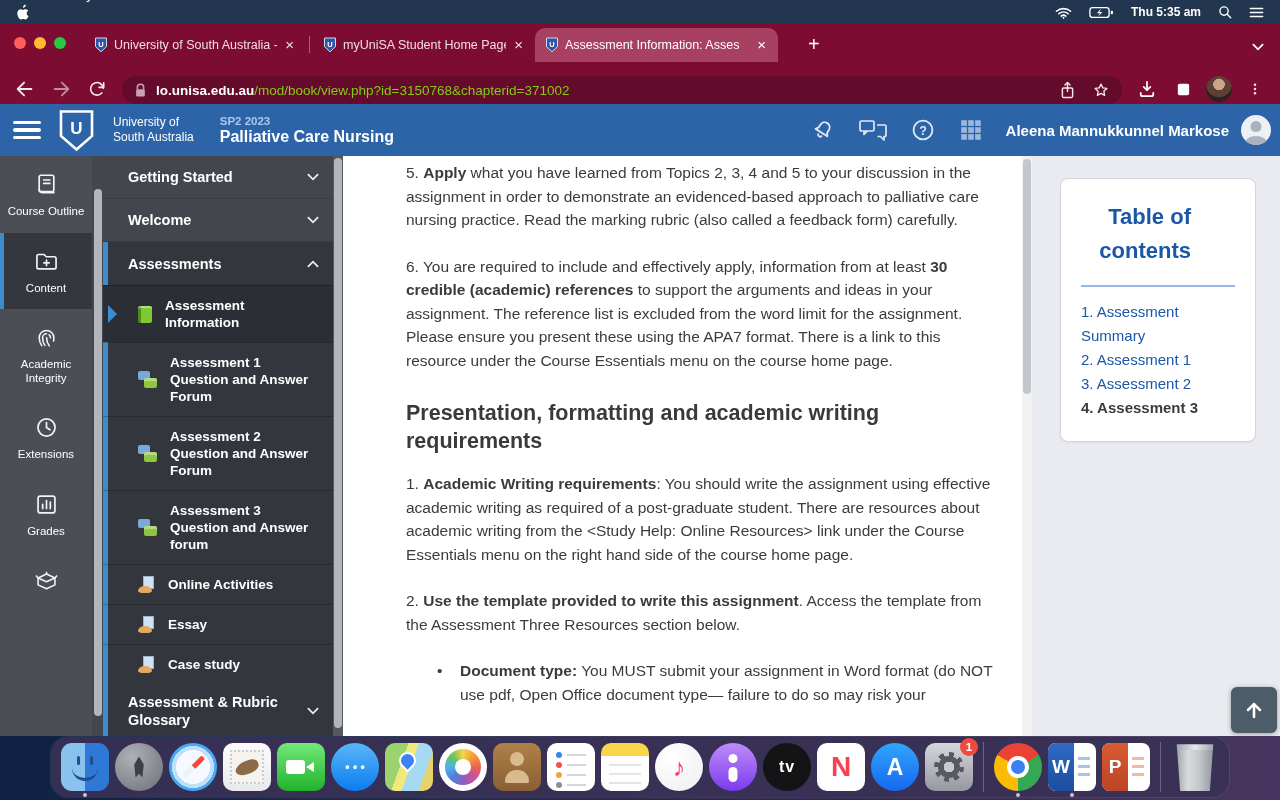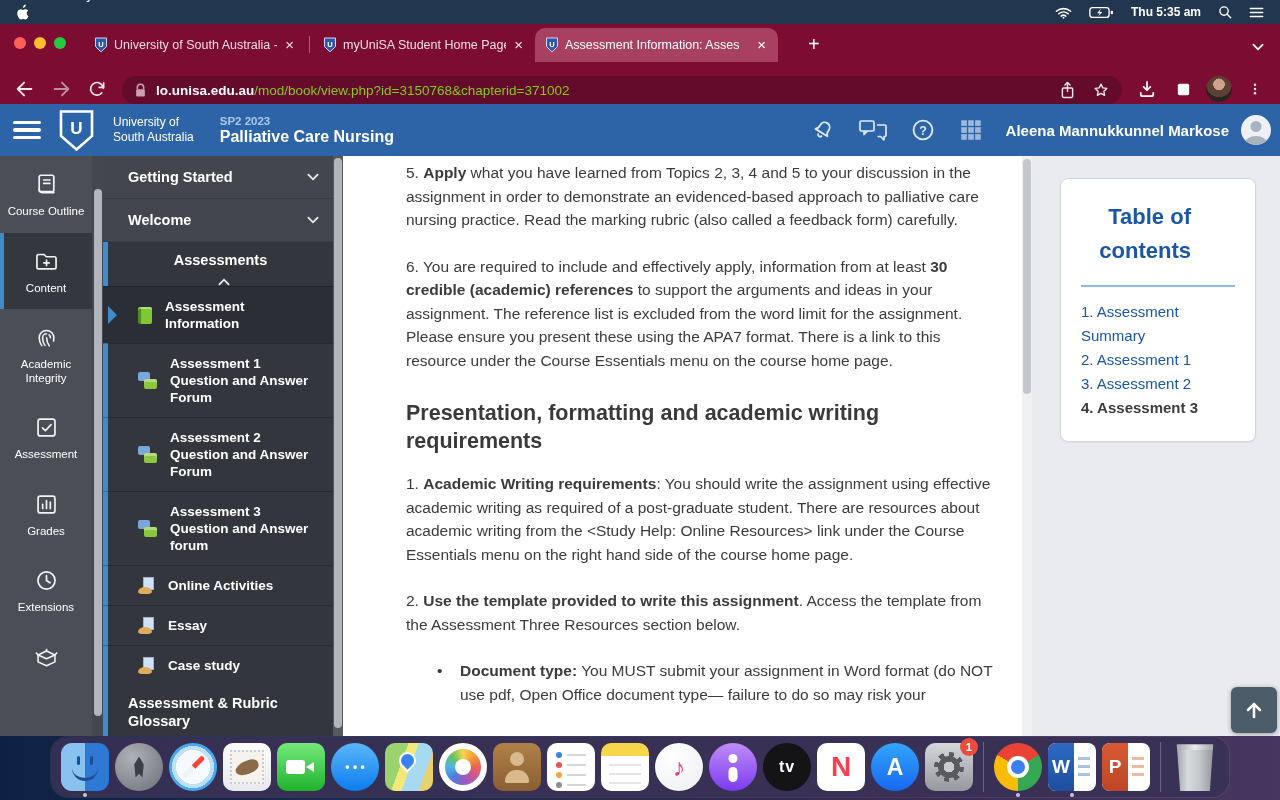--- a/index.html
+++ b/index.html
@@ -70,21 +70,21 @@
   .rail-scrollbar{position:absolute;left:92px;top:0;width:11px;height:100%;background:#44484e;}
   .rail-scrollbar .thumb{position:absolute;left:1.5px;top:33px;width:8px;height:527px;border-radius:4px;background:#b2b5bb;}
 
   .sidenav{position:absolute;left:103px;top:0;width:230px;height:100%;background:#43464c;color:#fff;}
   .sn-section{display:flex;align-items:center;min-height:43px;padding:0 14px 0 25px;box-sizing:border-box;
     font-size:14.5px;font-weight:600;border-bottom:1px solid #393c41;}
   .sn-label{flex:1;line-height:18px;padding:9px 6px 9px 0;}
   .chev{flex:none;opacity:.9;}
   .chev.up{transform:rotate(180deg);}
   .expanded-region{background:#33363c;box-shadow:inset 5px 0 0 var(--accent);}
-  .expanded-region .sn-section{border-bottom:none;padding-left:25px;flex-direction:column;}
+  .expanded-region .sn-section{border-bottom:none;padding-left:25px;}
   .sn-head{font-weight:800;}
   .sub-item{position:relative;display:flex;align-items:center;gap:13px;padding:11px 12px 11px 35px;
     font-size:13.5px;font-weight:600;line-height:17px;border-top:1px solid rgba(0,0,0,.22);}
   .sub-item.active{background:#2b2e34;}
   .sub-item.active::before{content:"";position:absolute;left:5px;top:50%;transform:translateY(-50%);
     border-left:9px solid var(--accent);border-top:9px solid transparent;border-bottom:9px solid transparent;}
   .sub-label{flex:1;}
   .side-scrollbar{position:absolute;left:333px;top:0;width:10px;height:100%;background:#55585e;}
   .side-scrollbar .thumb{position:absolute;left:1px;top:2px;width:8px;height:570px;border-radius:4px;background:#b2b5bb;}
 
@@ -445,44 +445,35 @@
               <path d="M7.8 19.2c-1.4-2-2.3-4.4-2.3-7A6.5 6.5 0 0 1 12 5.7a6.5 6.5 0 0 1 6.5 6.5c0 1-.05 2-.25 3"></path>
               <path d="M12 8.7a3.5 3.5 0 0 0-3.5 3.5c0 2.6.8 5 2.1 6.8"></path>
               <path d="M15.5 12.2a3.5 3.5 0 0 0-1.1-2.5"></path>
               <path d="M12.1 12.2c0 3 .9 5.4 2.3 7.2"></path>
             </svg>
           </span>
           <span>Academic Integrity</span>
         </div>
         <div class="rail-item">
           <span>
-            <svg width="27" height="27" viewBox="0 0 24 24" fill="none" stroke="#f2f4f6" stroke-width="1.5" stroke-linecap="round" stroke-linejoin="round">
-              <rect x="4.5" y="4.5" width="15" height="15" rx="2"></rect>
-              <path d="M8.5 12.4l2.5 2.5 5-5.4"></path>
-            </svg>
-          </span>
-          <span>Assessment</span>
+            <svg width="27" height="27" viewBox="0 0 24 24" fill="none" stroke="#f2f4f6" stroke-width="1.5" stroke-linecap="round">
+              <circle cx="12" cy="12" r="7.6"></circle>
+              <path d="M12 7.6V12l3.1 2"></path>
+            </svg>
+          </span>
+          <span>Extensions</span>
         </div>
         <div class="rail-item">
           <span>
             <svg width="27" height="27" viewBox="0 0 24 24" fill="none" stroke="#f2f4f6" stroke-width="1.5" stroke-linecap="round">
               <rect x="4.5" y="4.5" width="15" height="15" rx="2"></rect>
               <path d="M8.6 15.5v-3.7M12 15.5V8.6M15.4 15.5v-5.6"></path>
             </svg>
           </span>
           <span>Grades</span>
-        </div>
-        <div class="rail-item">
-          <span>
-            <svg width="27" height="27" viewBox="0 0 24 24" fill="none" stroke="#f2f4f6" stroke-width="1.5" stroke-linecap="round">
-              <circle cx="12" cy="12" r="7.6"></circle>
-              <path d="M12 7.6V12l3.1 2"></path>
-            </svg>
-          </span>
-          <span>Extensions</span>
         </div>
         <div class="rail-item">
           <span>
             <svg width="27" height="27" viewBox="0 0 24 24" fill="none" stroke="#f2f4f6" stroke-width="1.4" stroke-linejoin="round">
               <path d="M4.5 9.7 12 6.3l7.5 3.4L12 13.1z"></path>
               <path d="M4.5 9.7v6.2L12 19.3l7.5-3.4V9.7"></path>
               <path d="M4.5 9.7 2.6 7.6M19.5 9.7l1.9-2.1M12 6.3V4.2"></path>
             </svg>
           </span>
         </div>

